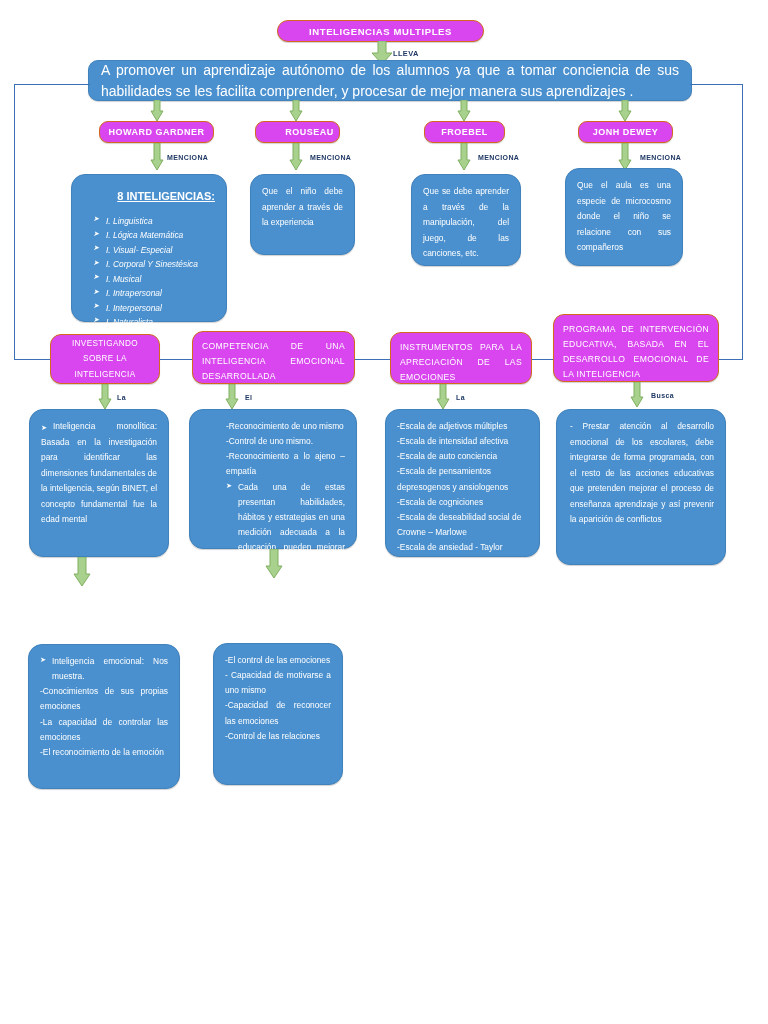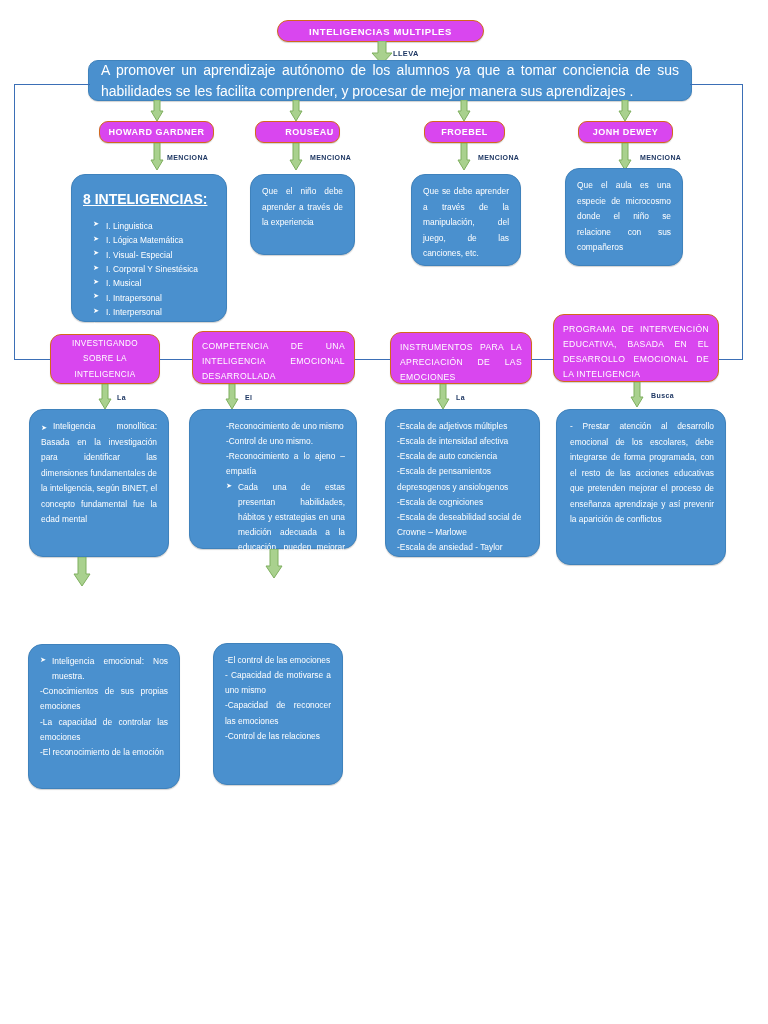--- a/index.html
+++ b/index.html
@@ -81,30 +81,31 @@
     line-height: 1.9;
   }
   .blue-body {
     padding: 9px 11px;
     font-size: 8.4px;
     line-height: 1.62;
     text-align: justify;
     border-radius: 14px;
   }
   .listhead {
-    text-align: left;
+    text-align: right;
     font-weight: 700;
     text-decoration: underline;
-    font-size: 14px;
+    font-size: 11px;
     margin: 4px 0 8px 0;
   }
   ul.arrows {
     margin: 0;
     padding: 0 0 0 10px;
     list-style: none;
+    font-style: italic;
   }
   ul.arrows li {
     font-size: 8.4px;
     line-height: 1.72;
     position: relative;
     padding-left: 13px;
   }
   ul.arrows li:before {
     content: "\27A4";
     position: absolute;

